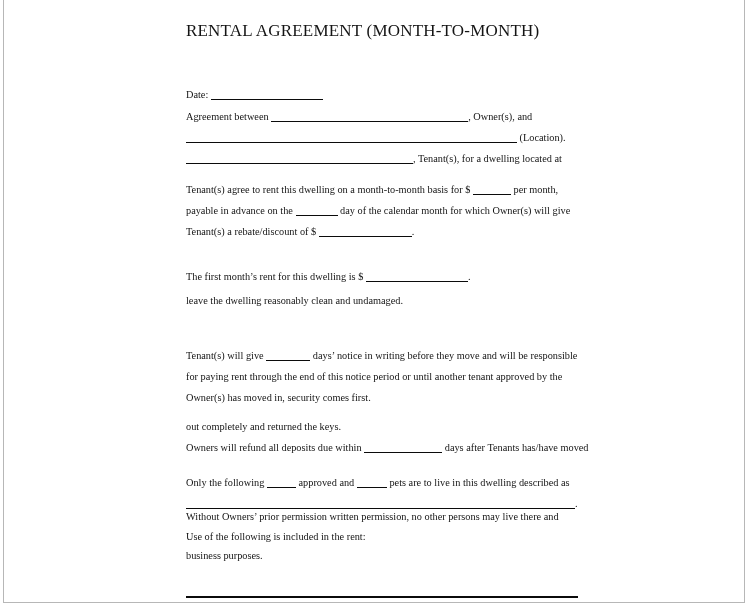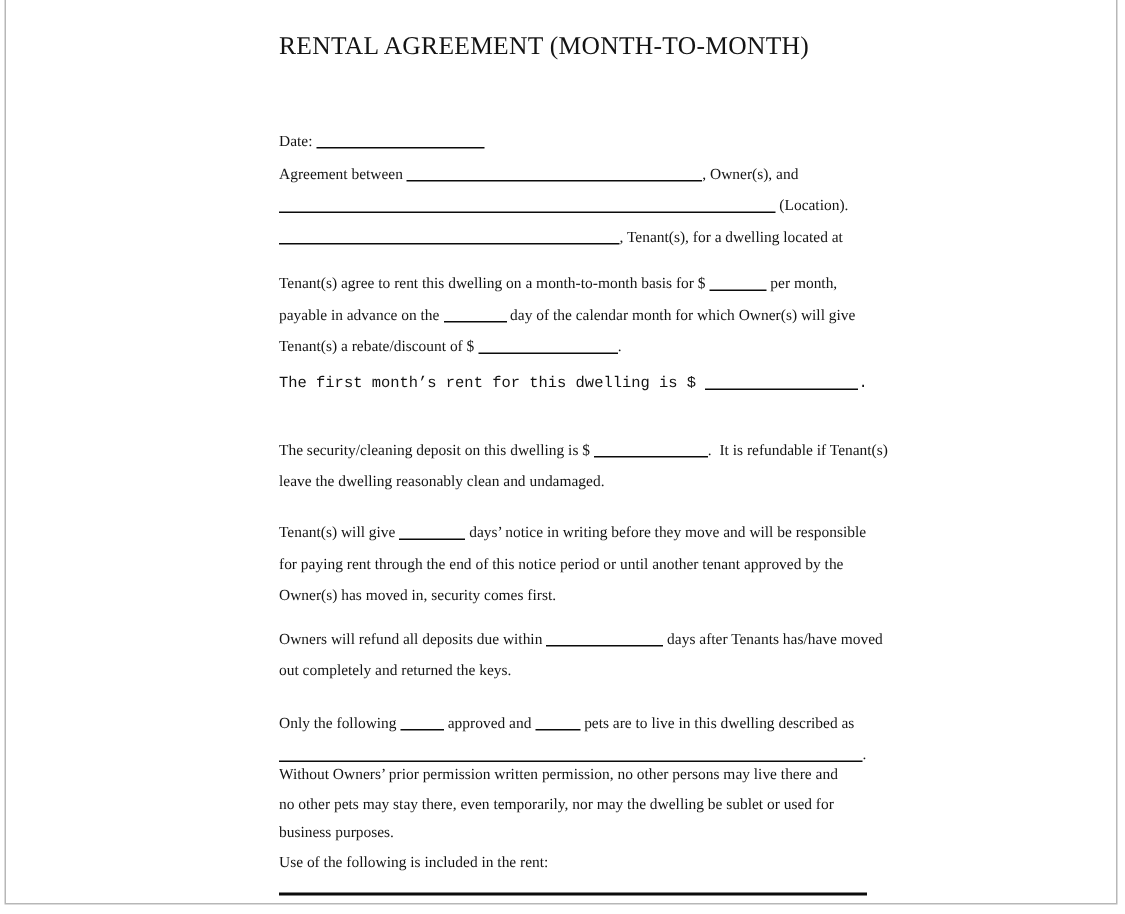--- a/index.html
+++ b/index.html
@@ -56,21 +56,21 @@
     position: relative;
     top: 2px;
   }
   .blank.thick {
     border-bottom-width: 2.4px;
   }
   
   #date-line   { top: 84px; }
   #para-1      { top: 106px; }
   #para-2      { top: 179px; }
-  #para-3      { top: 246px; font-family: Liberation Mono, monospace; }
+  #para-3      { top: 266px; }
   #para-4      { top: 290px; }
   #para-5      { top: 345px; }
   #para-6      { top: 416px; }
   #para-7      { top: 472px; }
   #para-8      { top: 507px; }
   #final-line  { top: 582px; }
 </style>
 </head>
 <body>
 
@@ -92,42 +92,40 @@
   <div class="line"><span>Tenant(s) agree to rent this dwelling on a month-to-month basis for $ </span><span class="blank" style="width: 38px;"></span><span> per month,</span></div>
   <div class="line"><span>payable in advance on the </span><span class="blank" style="width: 42px;"></span><span> day of the calendar month for which Owner(s) will give</span></div>
   <div class="line"><span>Tenant(s) a rebate/discount of $ </span><span class="blank" style="width: 93px;"></span><span>.</span></div>
 </div>
 
 <div id="para-3" class="para">
   <div class="line"><span>The first month’s rent for this dwelling is $ </span><span class="blank" style="width: 102px;"></span><span>.</span></div>
 </div>
 
 <div id="para-4" class="para">
-  <div class="line"><span>The security/cleaning deposit on this dwelling is $ </span><span class="blank" style="width: 76px;"></span><span>.  It is refundable if Tenant(s)</span></div>
   <div class="line"><span>leave the dwelling reasonably clean and undamaged.</span></div>
 </div>
 
 <div id="para-5" class="para">
   <div class="line"><span>Tenant(s) will give </span><span class="blank" style="width: 44px;"></span><span> days’ notice in writing before they move and will be responsible</span></div>
   <div class="line"><span>for paying rent through the end of this notice period or until another tenant approved by the</span></div>
   <div class="line"><span>Owner(s) has moved in, security comes first.</span></div>
 </div>
 
 <div id="para-6" class="para">
+  <div class="line"><span>out completely and returned the keys.</span></div>
   <div class="line"><span>Owners will refund all deposits due within </span><span class="blank" style="width: 78px;"></span><span> days after Tenants has/have moved</span></div>
-  <div class="line"><span>out completely and returned the keys.</span></div>
 </div>
 
 <div id="para-7" class="para">
   <div class="line"><span>Only the following </span><span class="blank" style="width: 29px;"></span><span> approved and </span><span class="blank" style="width: 30px;"></span><span> pets are to live in this dwelling described as</span></div>
   <div class="line"><span class="blank" style="width: 389px;"></span><span>.</span></div>
 </div>
 
 <div id="para-8" class="para para-tight">
   <div class="line"><span>Without Owners’ prior permission written permission, no other persons may live there and</span></div>
-  <div class="line"><span>no other pets may stay there, even temporarily, nor may the dwelling be sublet or used for</span></div>
+  <div class="line"><span>Use of the following is included in the rent:</span></div>
   <div class="line"><span>business purposes.</span></div>
-  <div class="line"><span>Use of the following is included in the rent:</span></div>
 </div>
 
 <div id="final-line" class="para">
   <div class="line"><span class="blank thick" style="width: 392px;"></span></div>
 </div>
 
 </body></html>

